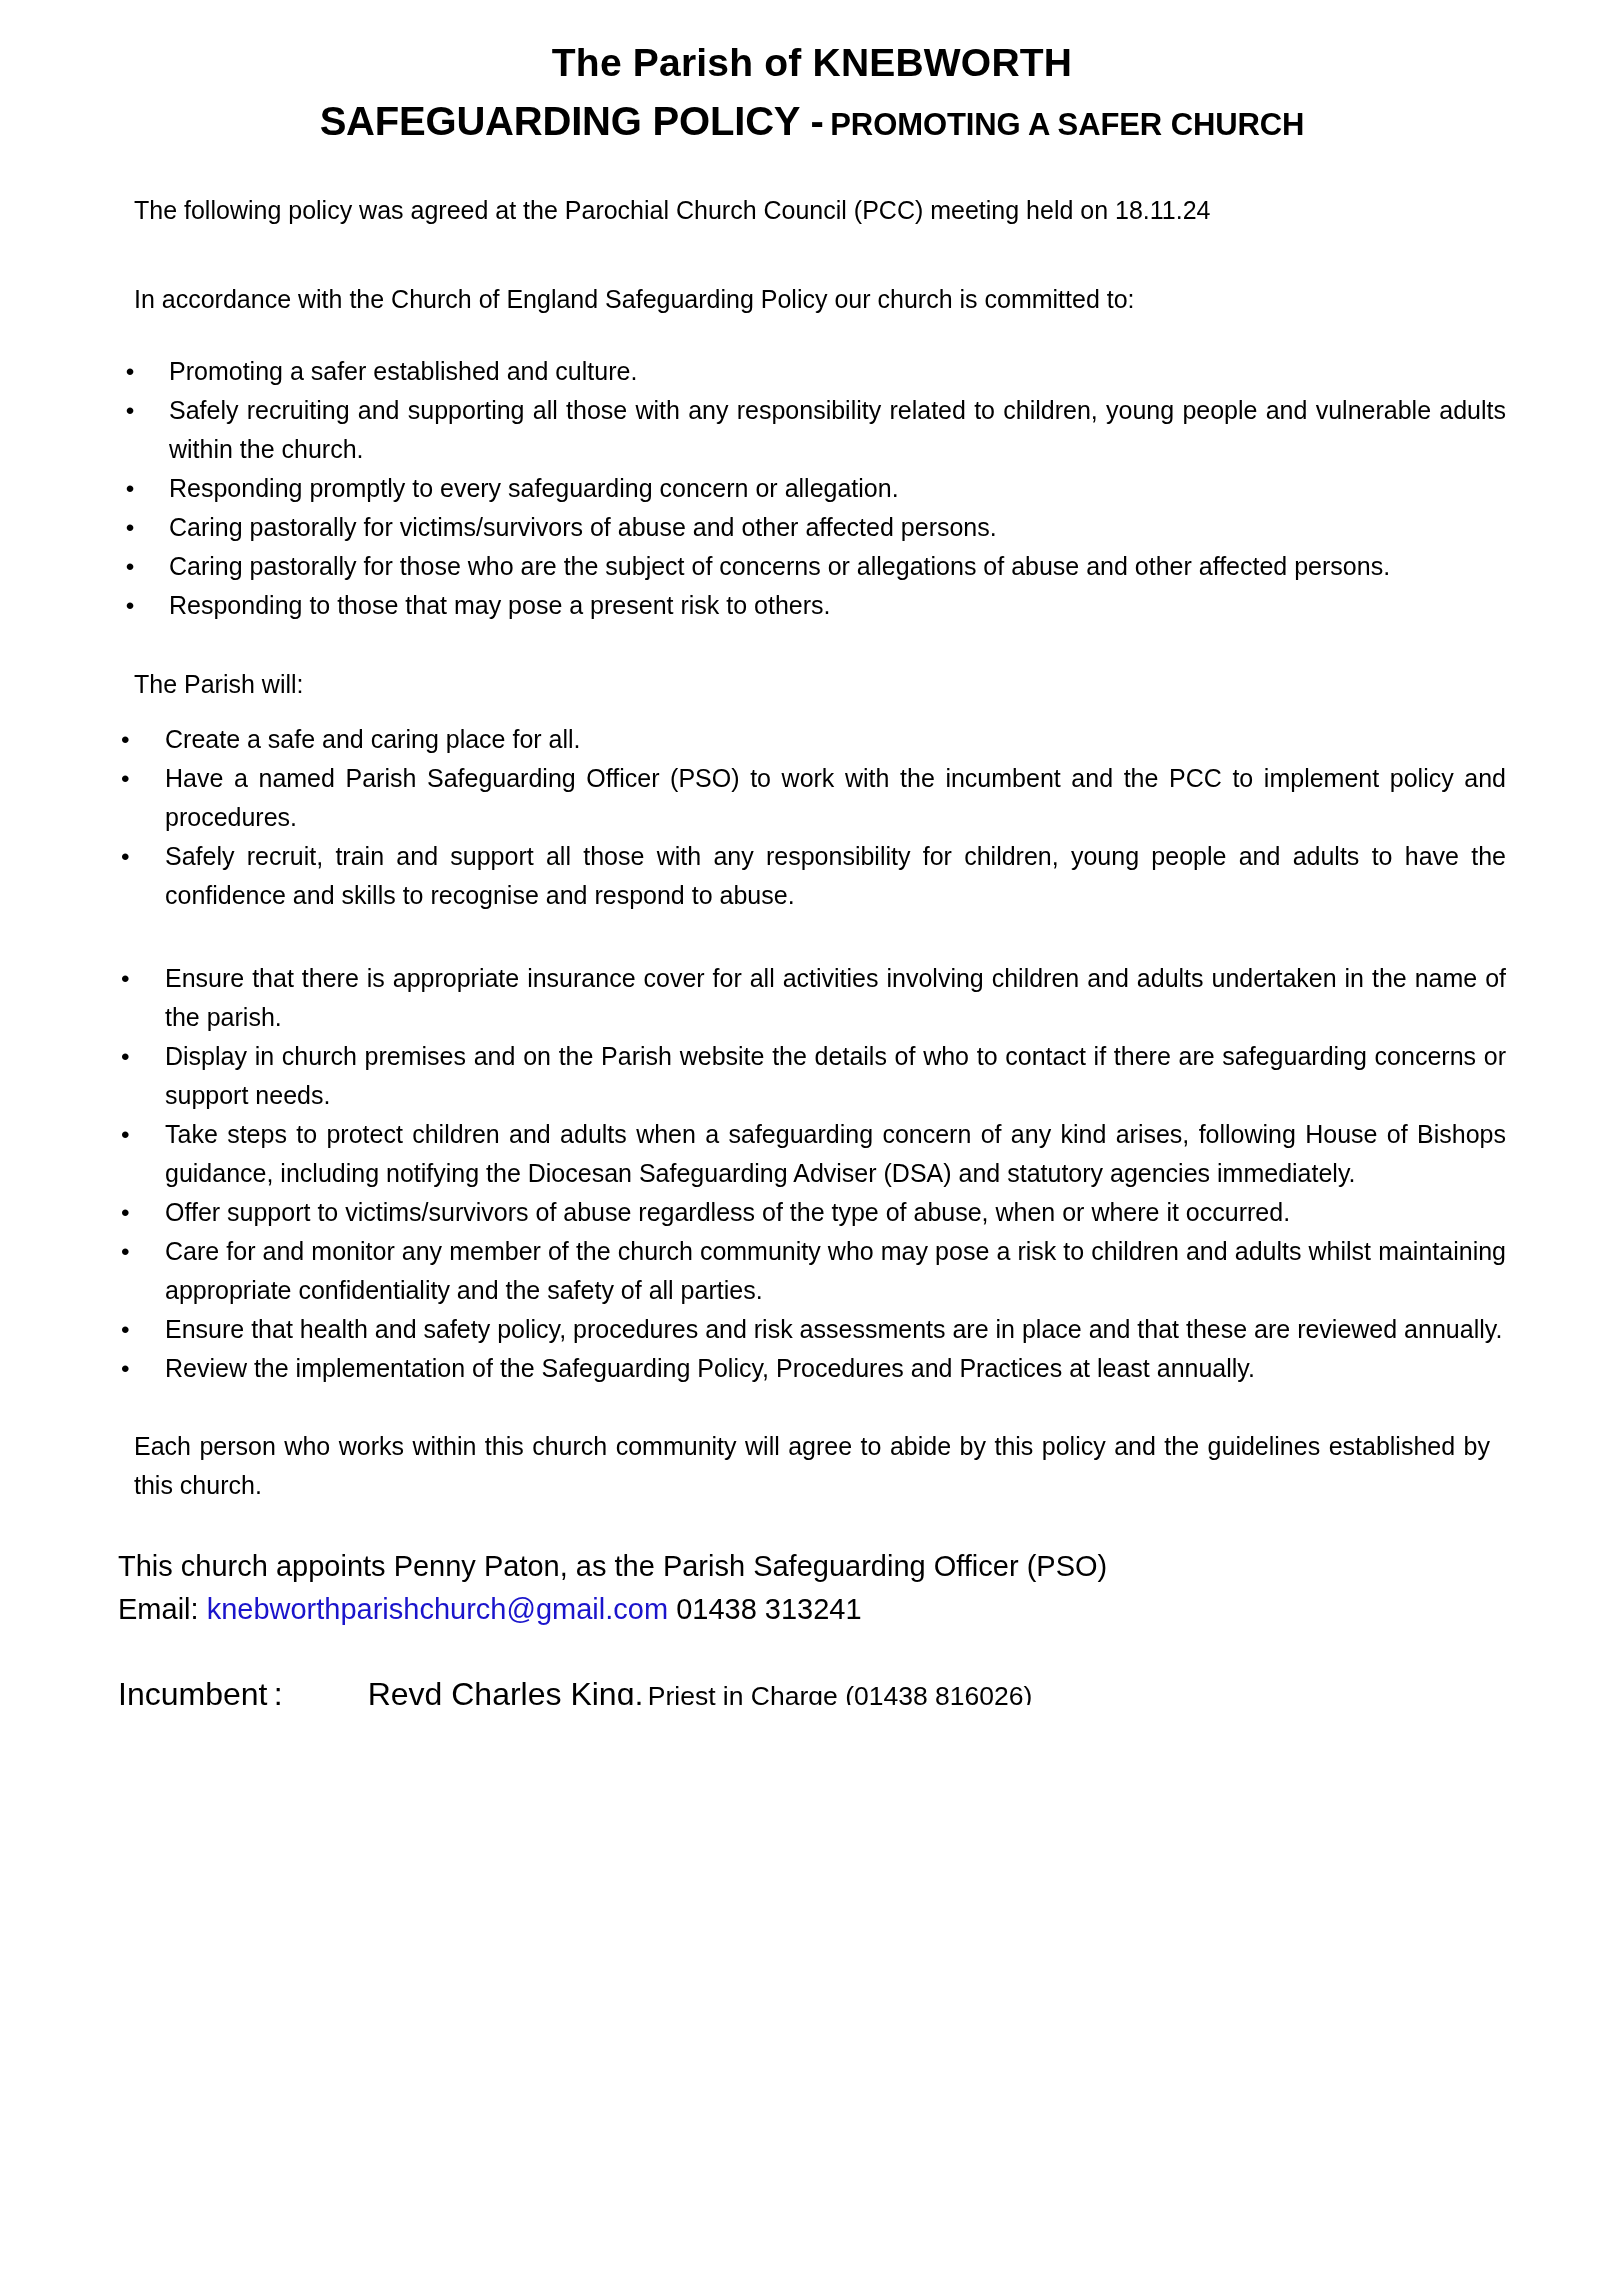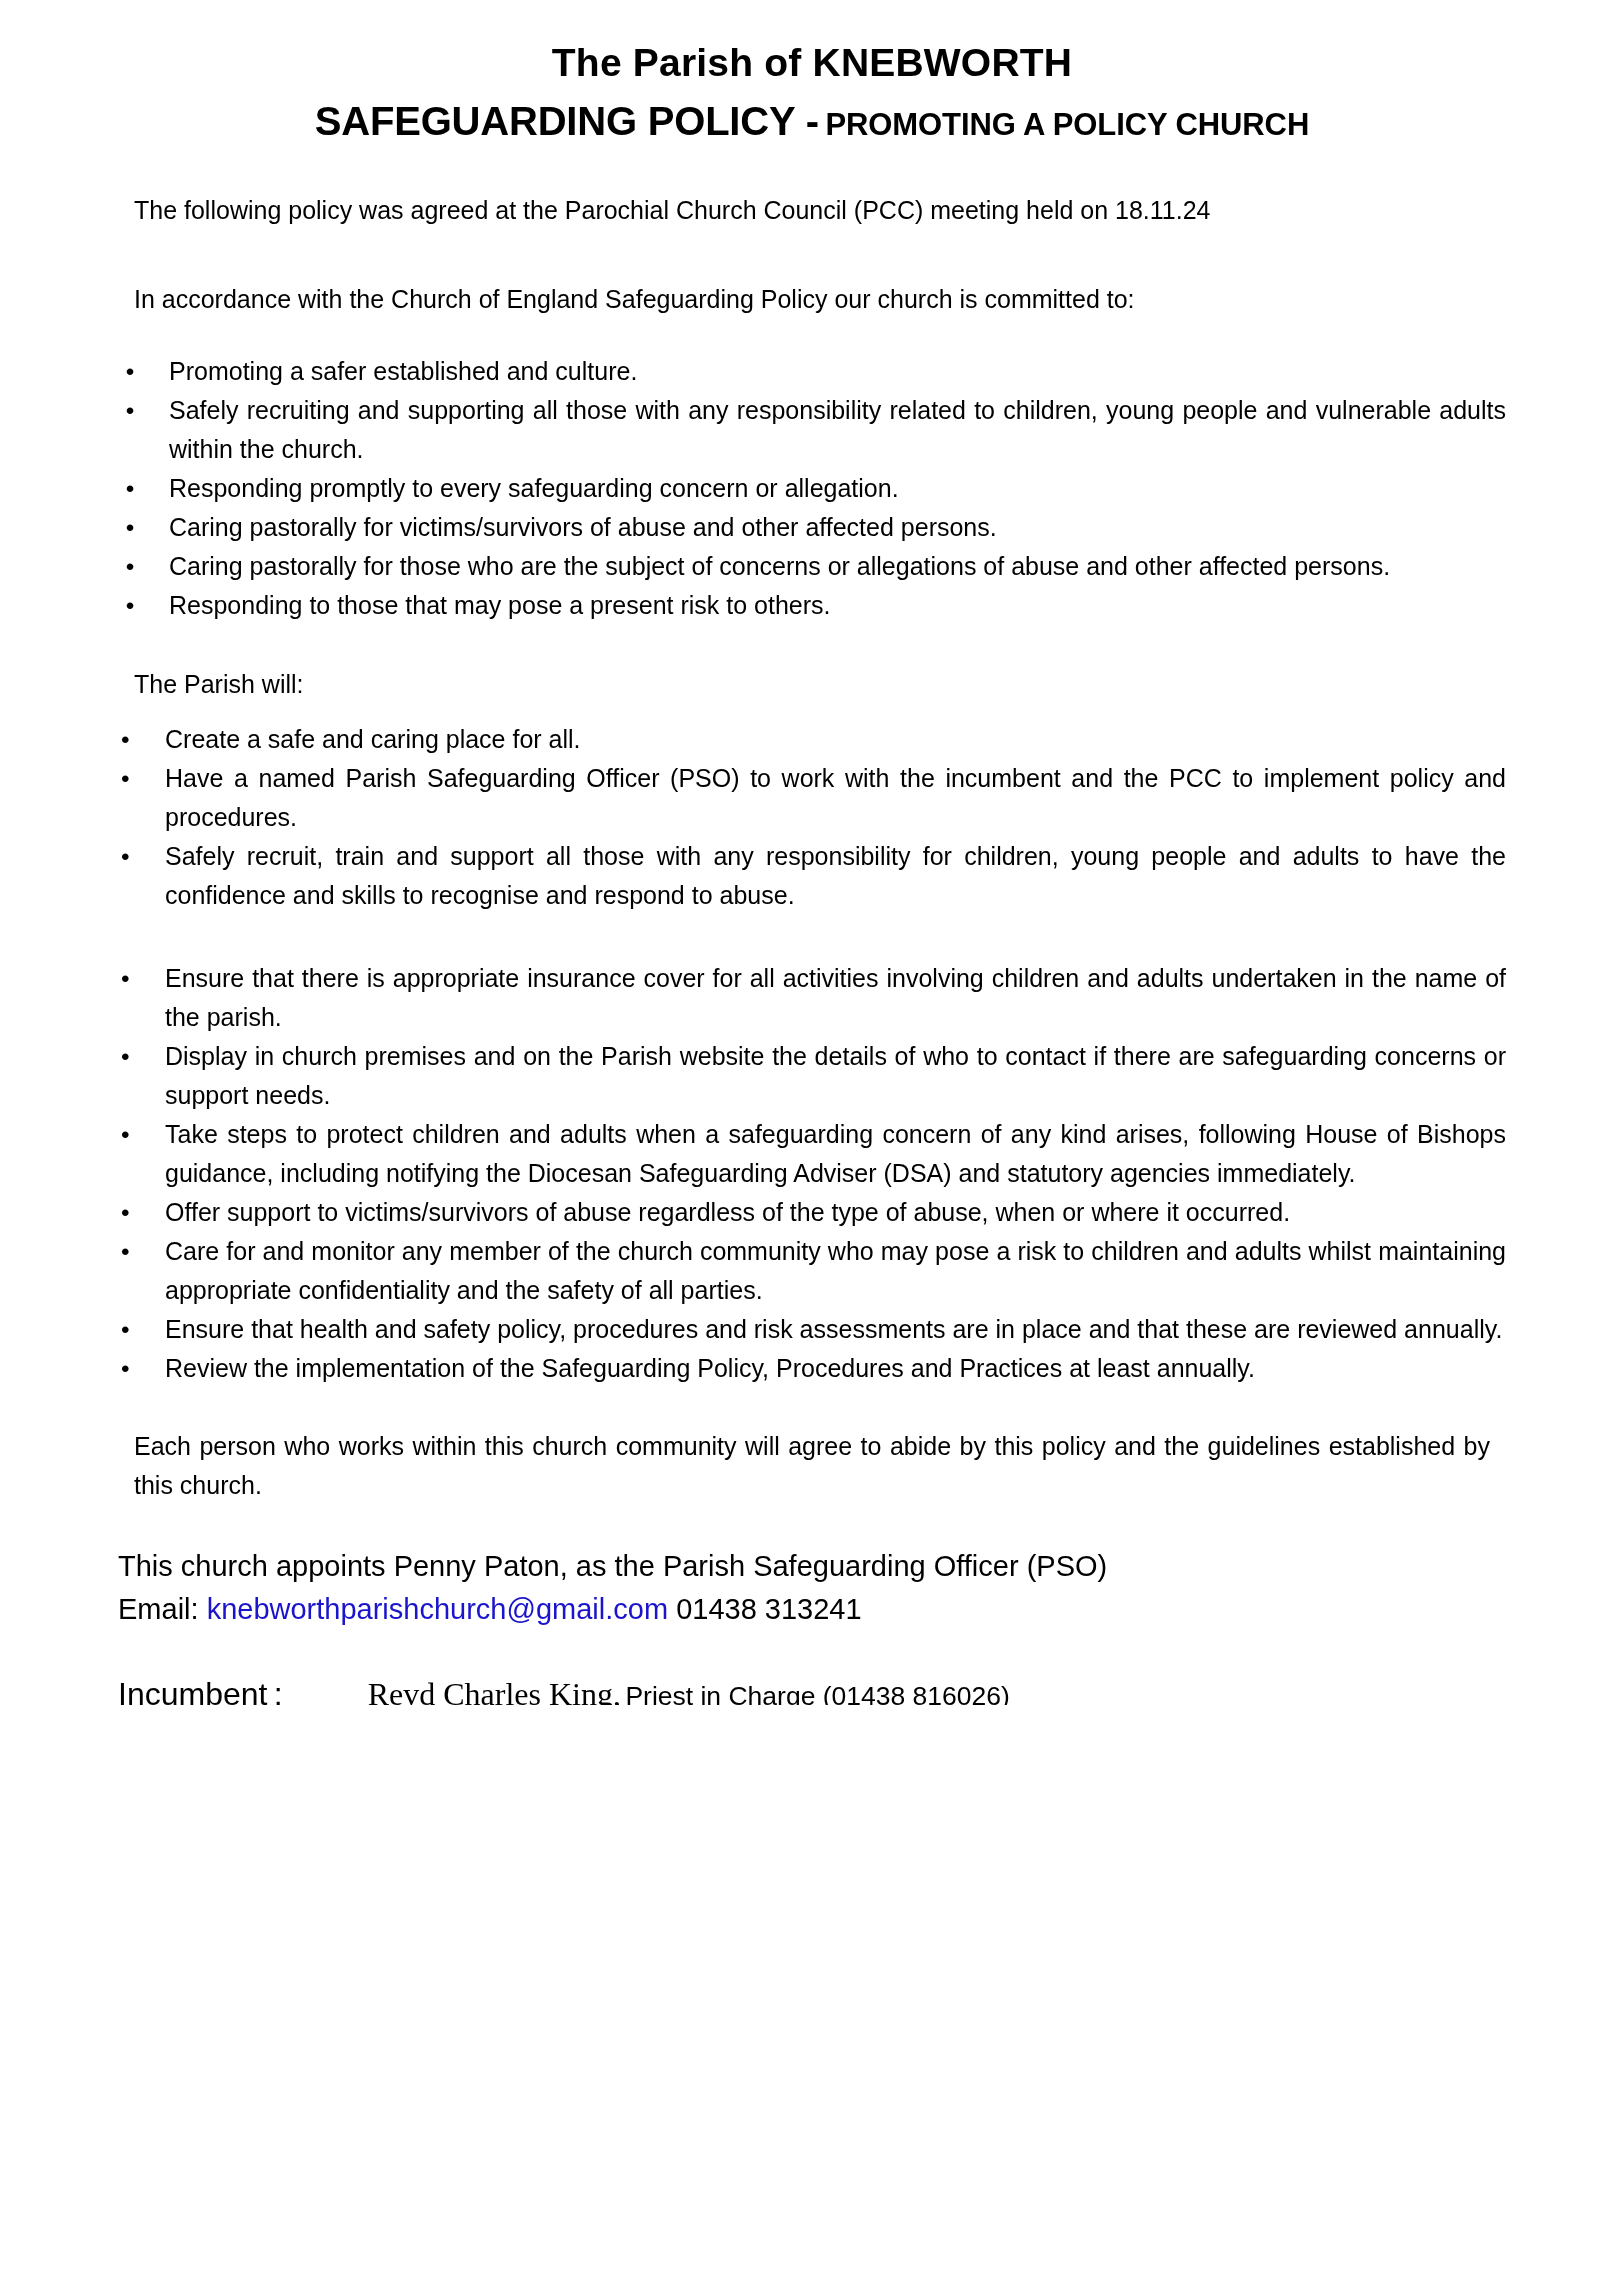--- a/index.html
+++ b/index.html
@@ -137,21 +137,20 @@
   }
   .incumbent-label {
     font-size: 32px;
   }
   .incumbent-tab {
     display: inline-block;
     width: 76px;
   }
   .incumbent-name {
     font-size: 32px;
-    font-family: Liberation Serif, serif;
   }
   .incumbent-role {
     font-size: 26.5px;
   }
   .email-center {
     margin: 0;
     line-height: 45px;
     padding-left: 451px;
     font-size: 27.4px;
     white-space: nowrap;
@@ -166,21 +165,21 @@
 </head>
 <body>
 
 <div class="page">
   <div class="content">
 
     <h1 class="title-1">The Parish of KNEBWORTH</h1>
 
     <h2 class="title-2">
       <span class="big">SAFEGUARDING POLICY -</span>
-      <span class="small">PROMOTING A POLICY CHURCH</span>
+      <span class="small">PROMOTING A SAFER CHURCH</span>
     </h2>
 
     <div class="sp-24"></div>
 
     <p class="para">The following policy was agreed at the Parochial Church Council (PCC) meeting held on 18.11.24</p>
 
     <div class="sp-18"></div>
 
     <p class="para">In accordance with the Church of England Safeguarding Policy our church is committed to:</p>
 

